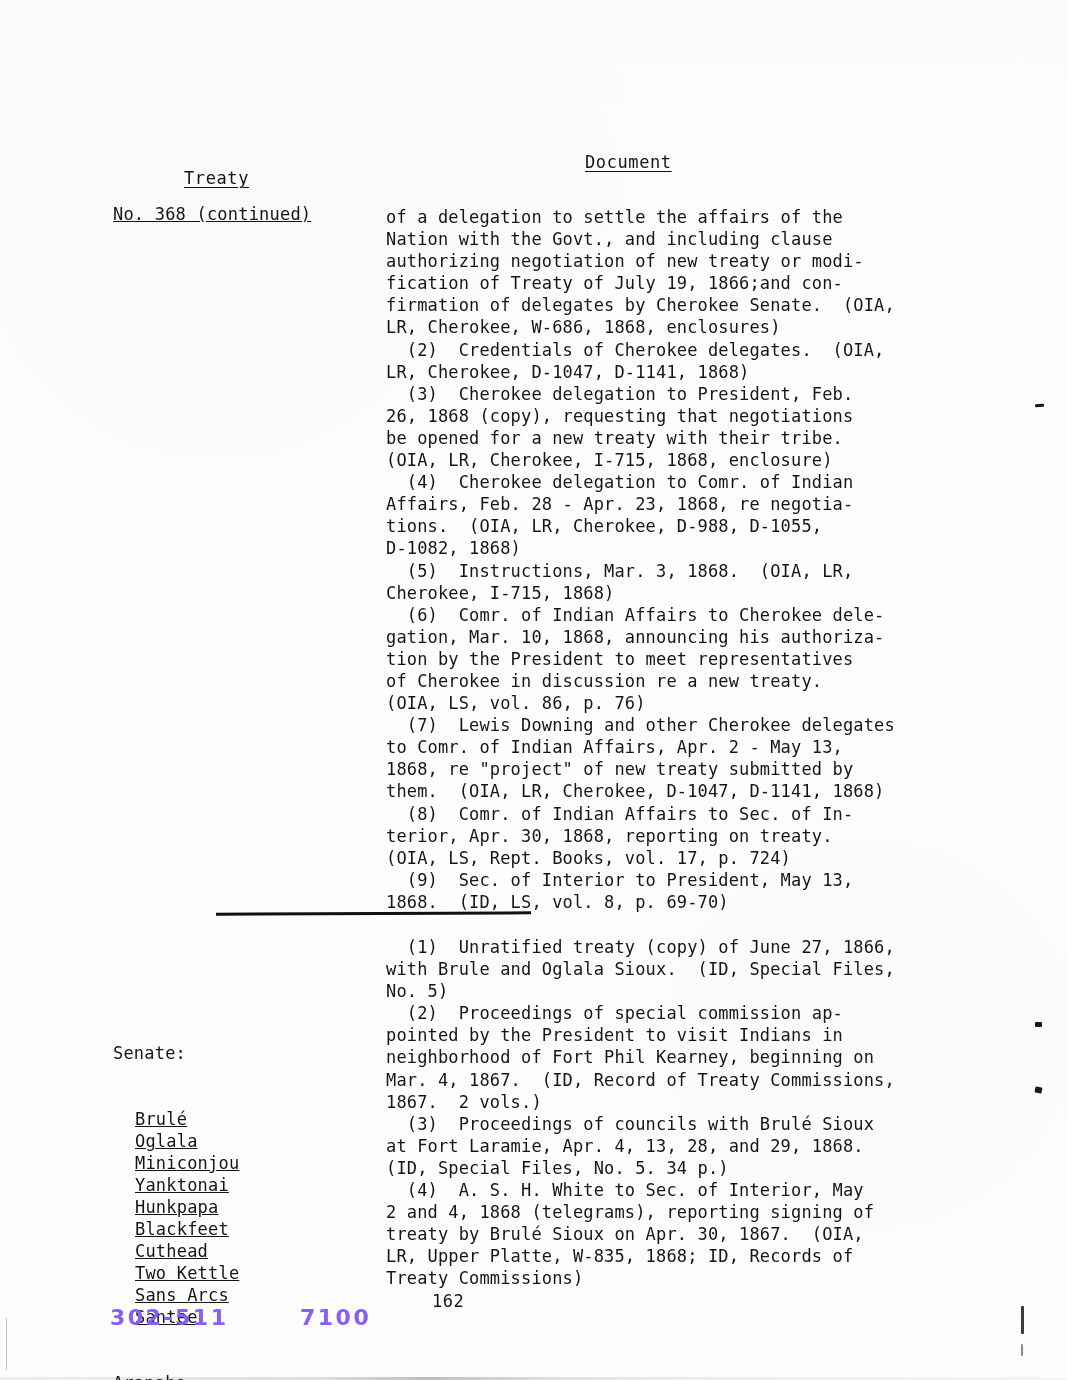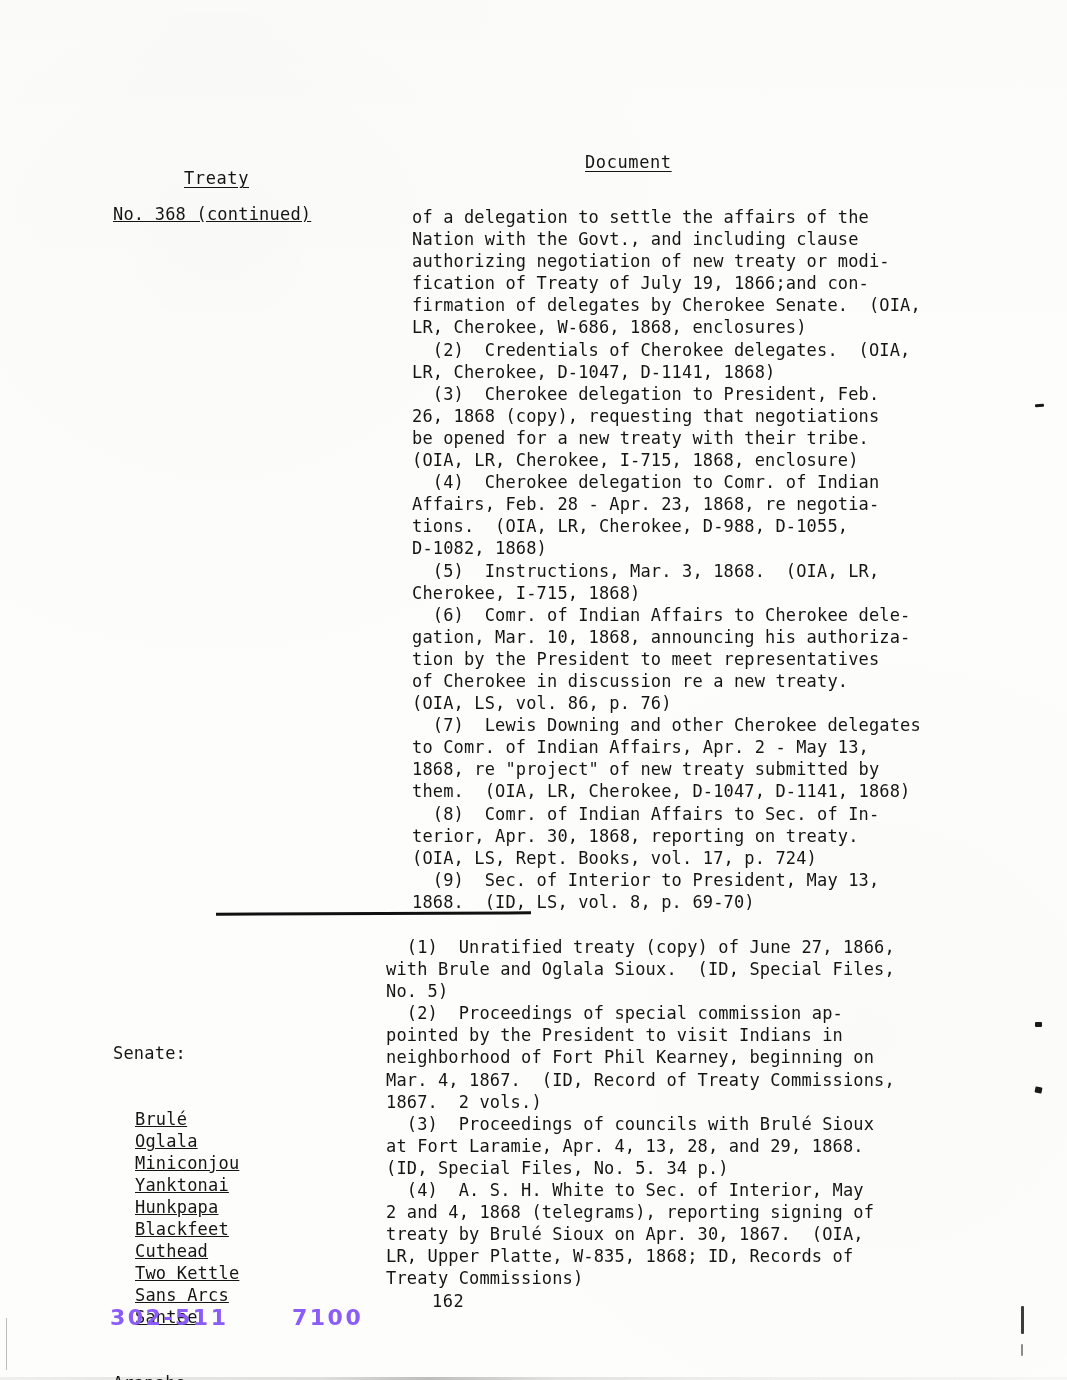--- a/index.html
+++ b/index.html
@@ -94,21 +94,21 @@
 
   
   .doc-col {
     position: absolute;
     left: 386px;
     font-size: 17px;
     line-height: 22.1px;
     white-space: pre;
     letter-spacing: 0.15px;
   }
-  #doc-368 { top: 206px; margin-left: 26px; }
+  #doc-368 { top: 206px; }
   #doc-369 { top: 936px; }
 
   
   #divider {
     position: absolute;
     left: 216px;
     top: 912px;
     width: 315px;
     height: 3px;
     background: #111;
@@ -127,21 +127,21 @@
 
   .stamp {
     position: absolute;
     font-family: "DejaVu Sans", "Liberation Sans", sans-serif;
     font-weight: 700;
     font-size: 22px;
     letter-spacing: 2.5px;
     color: #8b5cf6;
   }
   #stamp-accession { left: 110px; top: 1305px; }
-  #stamp-number    { left: 292px; top: 1305px; }
+  #stamp-number    { left: 300px; top: 1305px; }
 
   
   .speck {
     position: absolute;
     background: #1a1a1a;
     border-radius: 1px;
   }
   #speck-1 { left: 1035px; top: 404px; width: 9px;  height: 3px; transform: rotate(-4deg); }
   #speck-2 { left: 1035px; top: 1022px; width: 7px; height: 5px; }
   #speck-3 { left: 1035px; top: 1087px; width: 7px; height: 6px; transform: rotate(12deg); }

